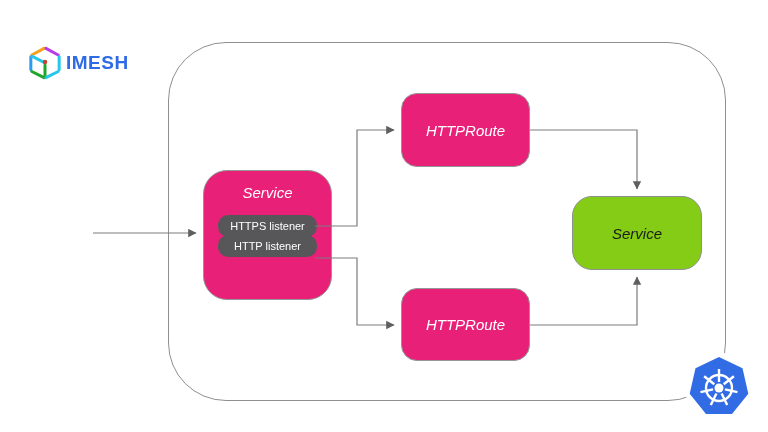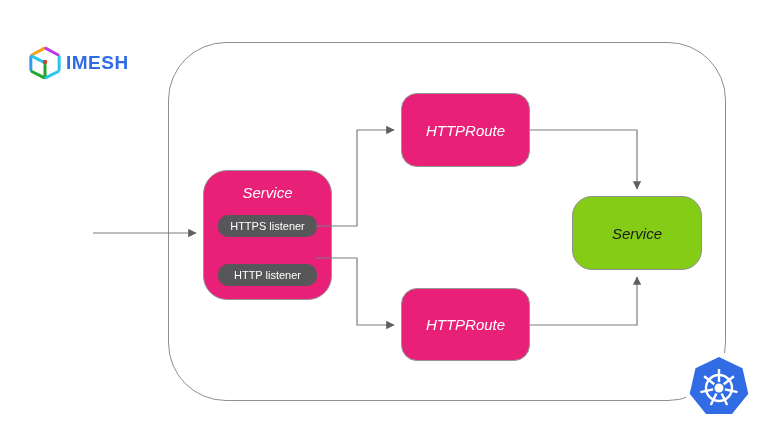--- a/index.html
+++ b/index.html
@@ -30,21 +30,21 @@
     border:1px solid #969696;border-radius:24px;
   }
   .gateway-title{
     text-align:center;padding-top:13px;font-size:15px;font-style:italic;color:#ffffff;
   }
   .listener{
     position:absolute;left:14px;width:99px;height:22px;background:#57575A;
     color:#ffffff;font-size:11px;line-height:22px;text-align:center;border-radius:10px;
   }
   .listener-https{top:44px;}
-  .listener-http{top:93px;}
+  .listener-http{top:64px;}
   .route{
     width:129px;background:#E82078;border:1px solid #969696;border-radius:16px;
     color:#ffffff;font-size:15px;font-style:italic;display:flex;align-items:center;justify-content:center;
   }
   .route-top{left:401px;top:93px;height:74px;}
   .route-bottom{left:401px;top:288px;height:73px;}
   .service{
     left:572px;top:196px;width:130px;height:74px;background:#84cc16;
     border:1px solid #8F8F8F;border-radius:20px;color:#1B1B1B;
     font-size:15px;font-style:italic;display:flex;align-items:center;justify-content:center;

